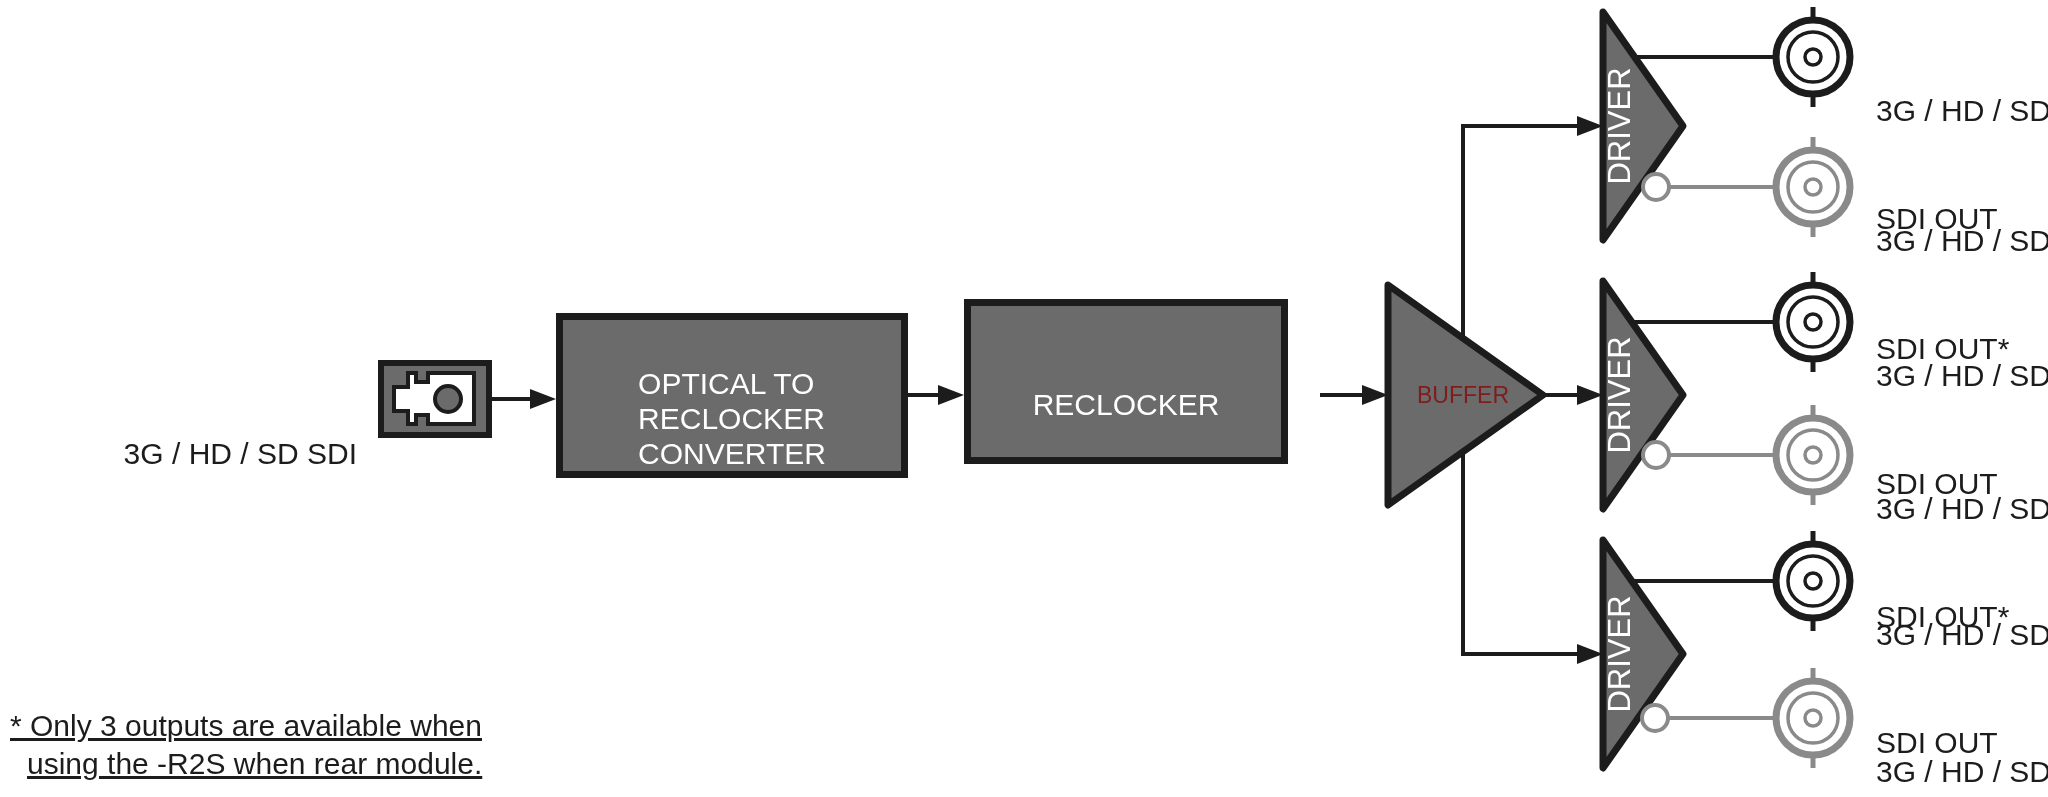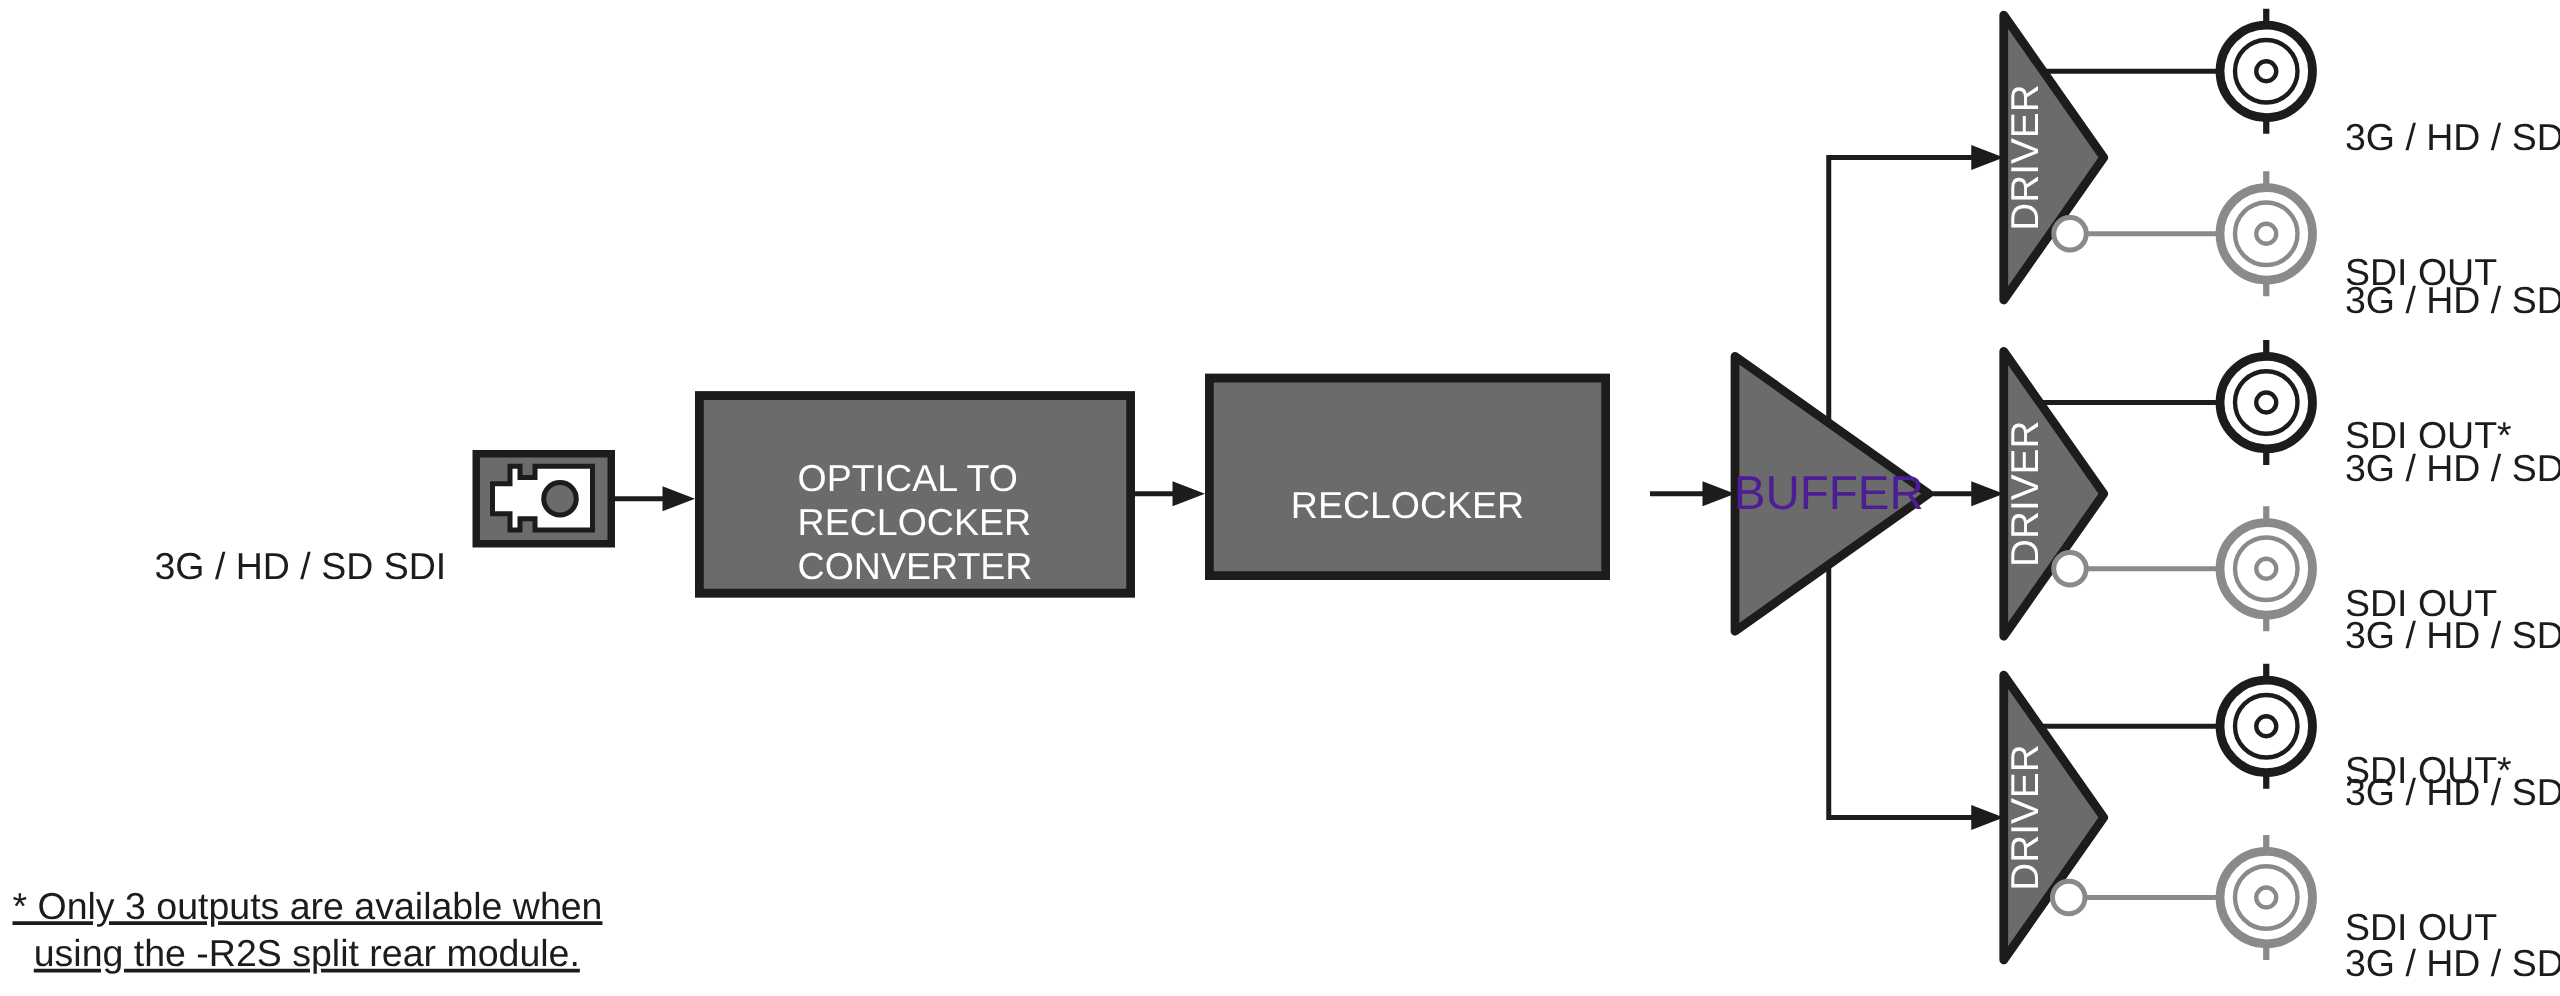--- a/index.html
+++ b/index.html
@@ -24,21 +24,21 @@
   .bnc-black circle{fill:#ffffff;stroke:#1c1c1c;}
   .bnc-black line{stroke:#1c1c1c;stroke-width:5;}
   .bnc-gray circle{fill:#ffffff;stroke:#8a8a8a;}
   .bnc-gray line{stroke:#8a8a8a;stroke-width:5;}
   .bnc .outer{stroke-width:7;}
   .bnc .mid{stroke-width:3.5;}
   .bnc .pin{stroke-width:3.5;}
   .buffer-label{
     position:absolute;left:1388px;top:377px;width:150px;height:36px;
     display:flex;align-items:center;justify-content:center;
-    color:#4c1d95;font-size:38px;
+    color:#7f1d1d;font-size:23px;
   }
   .driver-label{
     position:absolute;left:1560px;width:120px;height:36px;
     transform:rotate(-90deg);display:flex;align-items:center;justify-content:center;
     color:#ffffff;font-size:31px;
   }
   .out-label{position:absolute;left:1876px;font-size:30px;line-height:36px;white-space:pre;}
   .out-label span{display:block;}
   .footnote{position:absolute;left:10px;top:707px;font-size:30px;line-height:38px;text-decoration:underline;}
   .footnote span{display:block;}
@@ -177,16 +177,16 @@
     <span>3G / HD / SD</span>
     <span>SDI OUT</span>
   </div>
   <div class="out-label" style="top:682px;">
     <span>3G / HD / SD</span>
     
   </div>
 
   <div class="footnote">
     <span class="l1">* Only 3 outputs are available when</span>
-    <span class="l2">using the -R2S split rear module.</span>
+    <span class="l2">using the -R2S when rear module.</span>
   </div>
 
 </div>
 
 </body></html>

